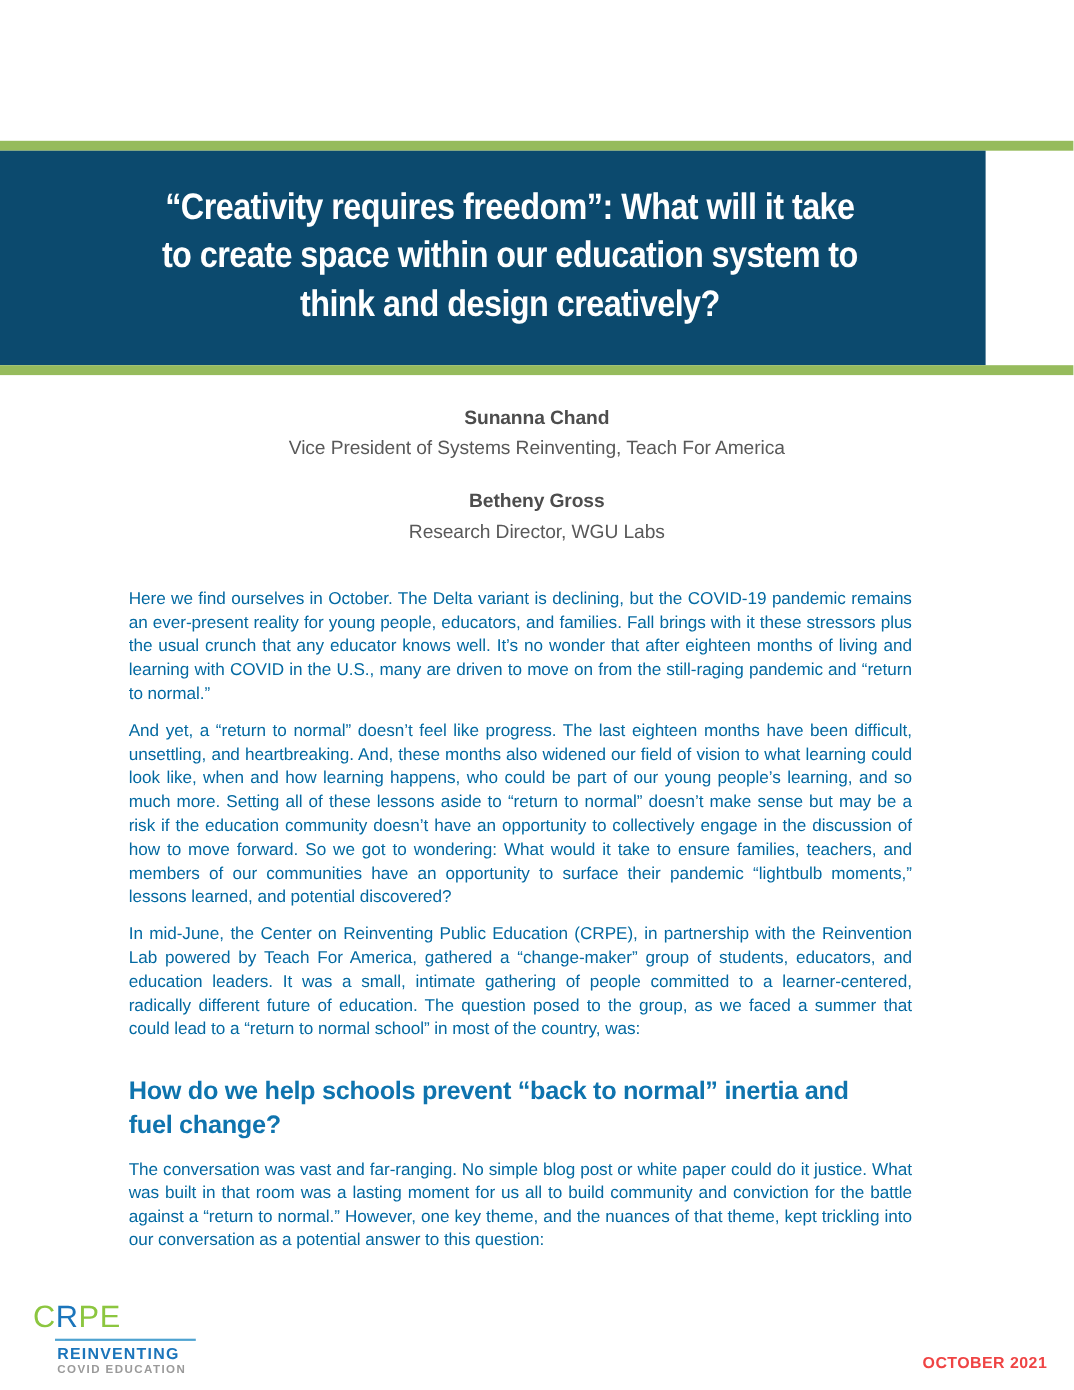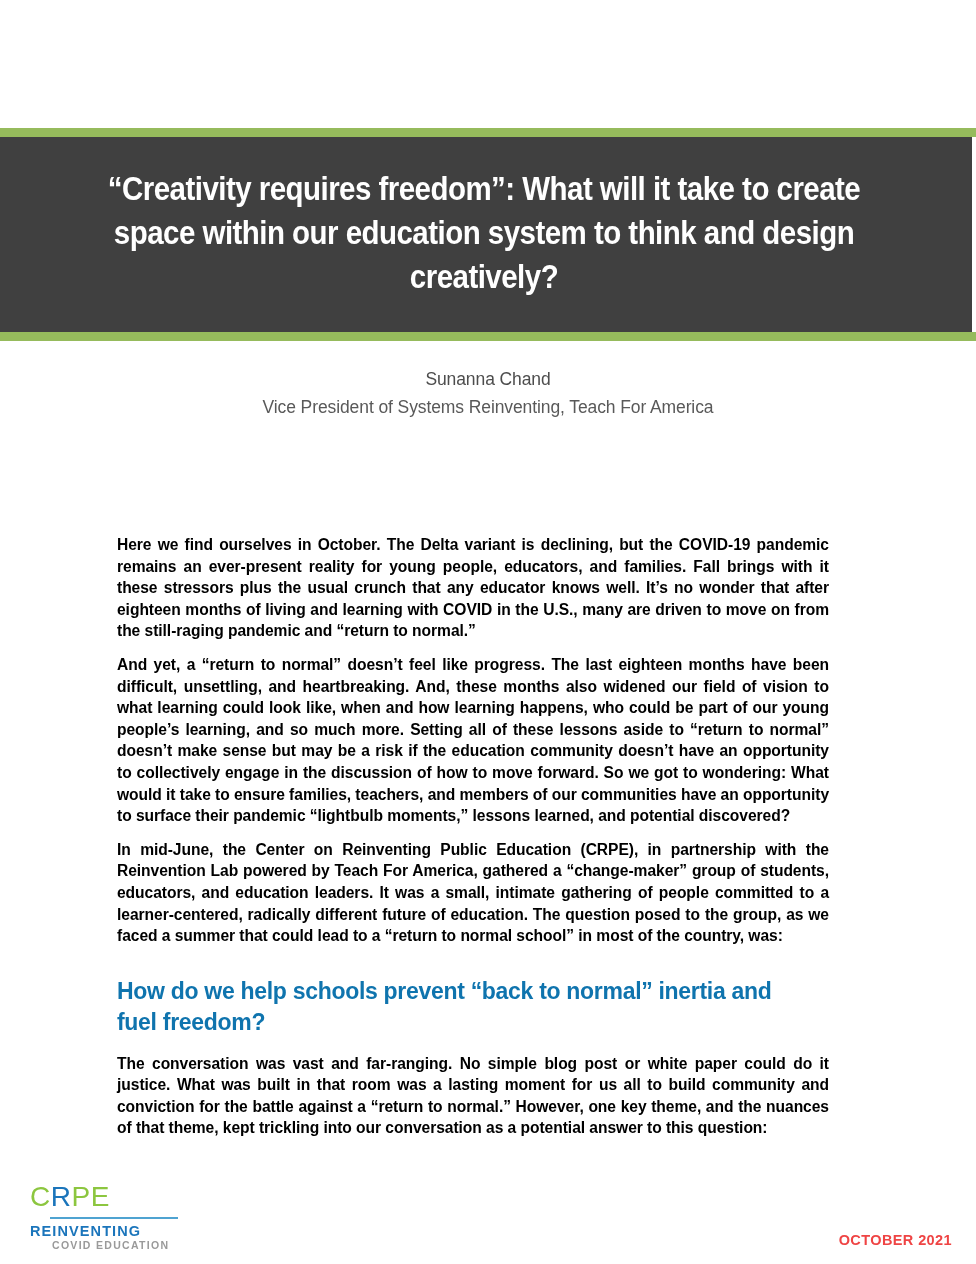--- a/index.html
+++ b/index.html
@@ -29,23 +29,23 @@
     top: 128px;
     left: 0;
     width: 976px;
   }
   .rule-green {
     width: 976px;
     height: 9px;
     background: #96BB5C;
   }
   .banner-blue {
-    width: 972px;
-    background: #404040;
-    padding: 30px 58px 32px 54px;
+    width: 896px;
+    background: #0c4a6e;
+    padding: 30px 58px 32px 89px;
     box-sizing: border-box;
   }
   .banner-title {
     margin: 0;
     color: #ffffff;
     font-family: "Liberation Sans", sans-serif;
     font-weight: bold;
     font-size: 33.5px;
     line-height: 1.32;
     letter-spacing: -0.6px;
@@ -62,21 +62,21 @@
     left: 0;
     width: 976px;
     text-align: center;
   }
   .author-block {
     margin-bottom: 20px;
   }
   .author-block:last-child { margin-bottom: 0; }
   .author-name {
     font-size: 17.5px;
-    font-weight: normal;
+    font-weight: bold;
     color: #4D4D4D;
     line-height: 1.55;
     letter-spacing: -0.1px;
   }
   .author-role {
     font-size: 17.5px;
     font-weight: normal;
     color: #595959;
     line-height: 1.65;
     letter-spacing: -0.1px;
@@ -86,25 +86,24 @@
   .content {
     position: absolute;
     top: 534px;
     left: 117px;
     width: 712px;
   }
   .para {
     margin: 0 0 12px 0;
     font-size: 15.6px;
     line-height: 21.6px;
-    color: #000000;
+    color: #0369a1;
     text-align: justify;
     text-justify: inter-word;
     letter-spacing: -0.05px;
-    font-weight: bold;
   }
   .para:last-child { margin-bottom: 16px; }
 
   .section-heading {
     margin: 29px 0 15px 0;
     font-size: 23px;
     font-weight: bold;
     line-height: 31px;
     color: #0F74AE;
     letter-spacing: -0.3px;
@@ -141,20 +140,21 @@
     width: 128px;
     height: 2px;
     background: #4FA3D1;
     margin: 3px 0 4px 20px;
   }
   .logo-tag1 {
     font-size: 14.5px;
     font-weight: bold;
     color: #1B75BB;
     letter-spacing: 1.1px;
+    margin-left: 22px;
     line-height: 16px;
   }
   .logo-tag2 {
     font-size: 10.5px;
     font-weight: bold;
     color: #9A9A9A;
     letter-spacing: 1.3px;
     margin-left: 22px;
     line-height: 13px;
   }
@@ -179,28 +179,32 @@
       <h1 class="banner-title">“Creativity requires freedom”: What will it take to create space within our education system to think and design creatively?</h1>
     </div>
     <div class="rule-green"></div>
   </div>
 
   <div class="authors">
     <div class="author-block">
       <div class="author-name">Sunanna Chand</div>
       <div class="author-role">Vice President of Systems Reinventing, Teach For America</div>
     </div>
+    <div class="author-block">
+      <div class="author-name">Betheny Gross</div>
+      <div class="author-role">Research Director, WGU Labs</div>
+    </div>
   </div>
 
   <div class="content">
     <p class="para">Here we find ourselves in October. The Delta variant is declining, but the COVID-19 pandemic remains an ever-present reality for young people, educators, and families. Fall brings with it these stressors plus the usual crunch that any educator knows well. It’s no wonder that after eighteen months of living and learning with COVID in the U.S., many are driven to move on from the still-raging pandemic and “return to normal.”</p>
     <p class="para">And yet, a “return to normal” doesn’t feel like progress. The last eighteen months have been difficult, unsettling, and heartbreaking. And, these months also widened our field of vision to what learning could look like, when and how learning happens, who could be part of our young people’s learning, and so much more. Setting all of these lessons aside to “return to normal” doesn’t make sense but may be a risk if the education community doesn’t have an opportunity to collectively engage in the discussion of how to move forward. So we got to wondering: What would it take to ensure families, teachers, and members of our communities have an opportunity to surface their pandemic “lightbulb moments,” lessons learned, and potential discovered?</p>
     <p class="para">In mid-June, the Center on Reinventing Public Education (CRPE), in partnership with the Reinvention Lab powered by Teach For America, gathered a “change-maker” group of students, educators, and education leaders. It was a small, intimate gathering of people committed to a learner-centered, radically different future of education. The question posed to the group, as we faced a summer that could lead to a “return to normal school” in most of the country, was:</p>
 
-    <h2 class="section-heading">How do we help schools prevent “back to normal” inertia and fuel freedom?</h2>
+    <h2 class="section-heading">How do we help schools prevent “back to normal” inertia and fuel change?</h2>
 
     <p class="para">The conversation was vast and far-ranging. No simple blog post or white paper could do it justice. What was built in that room was a lasting moment for us all to build community and conviction for the battle against a “return to normal.” However, one key theme, and the nuances of that theme, kept trickling into our conversation as a potential answer to this question:</p>
   </div>
 
   <div class="footer">
     <div class="logo">
       <div class="logo-word"><span class="logo-c">C</span><span class="logo-r">R</span><span class="logo-p">P</span><span class="logo-e">E</span></div>
       <div class="logo-underline"></div>
       <div class="logo-tag1">REINVENTING</div>
       <div class="logo-tag2">COVID EDUCATION</div>

